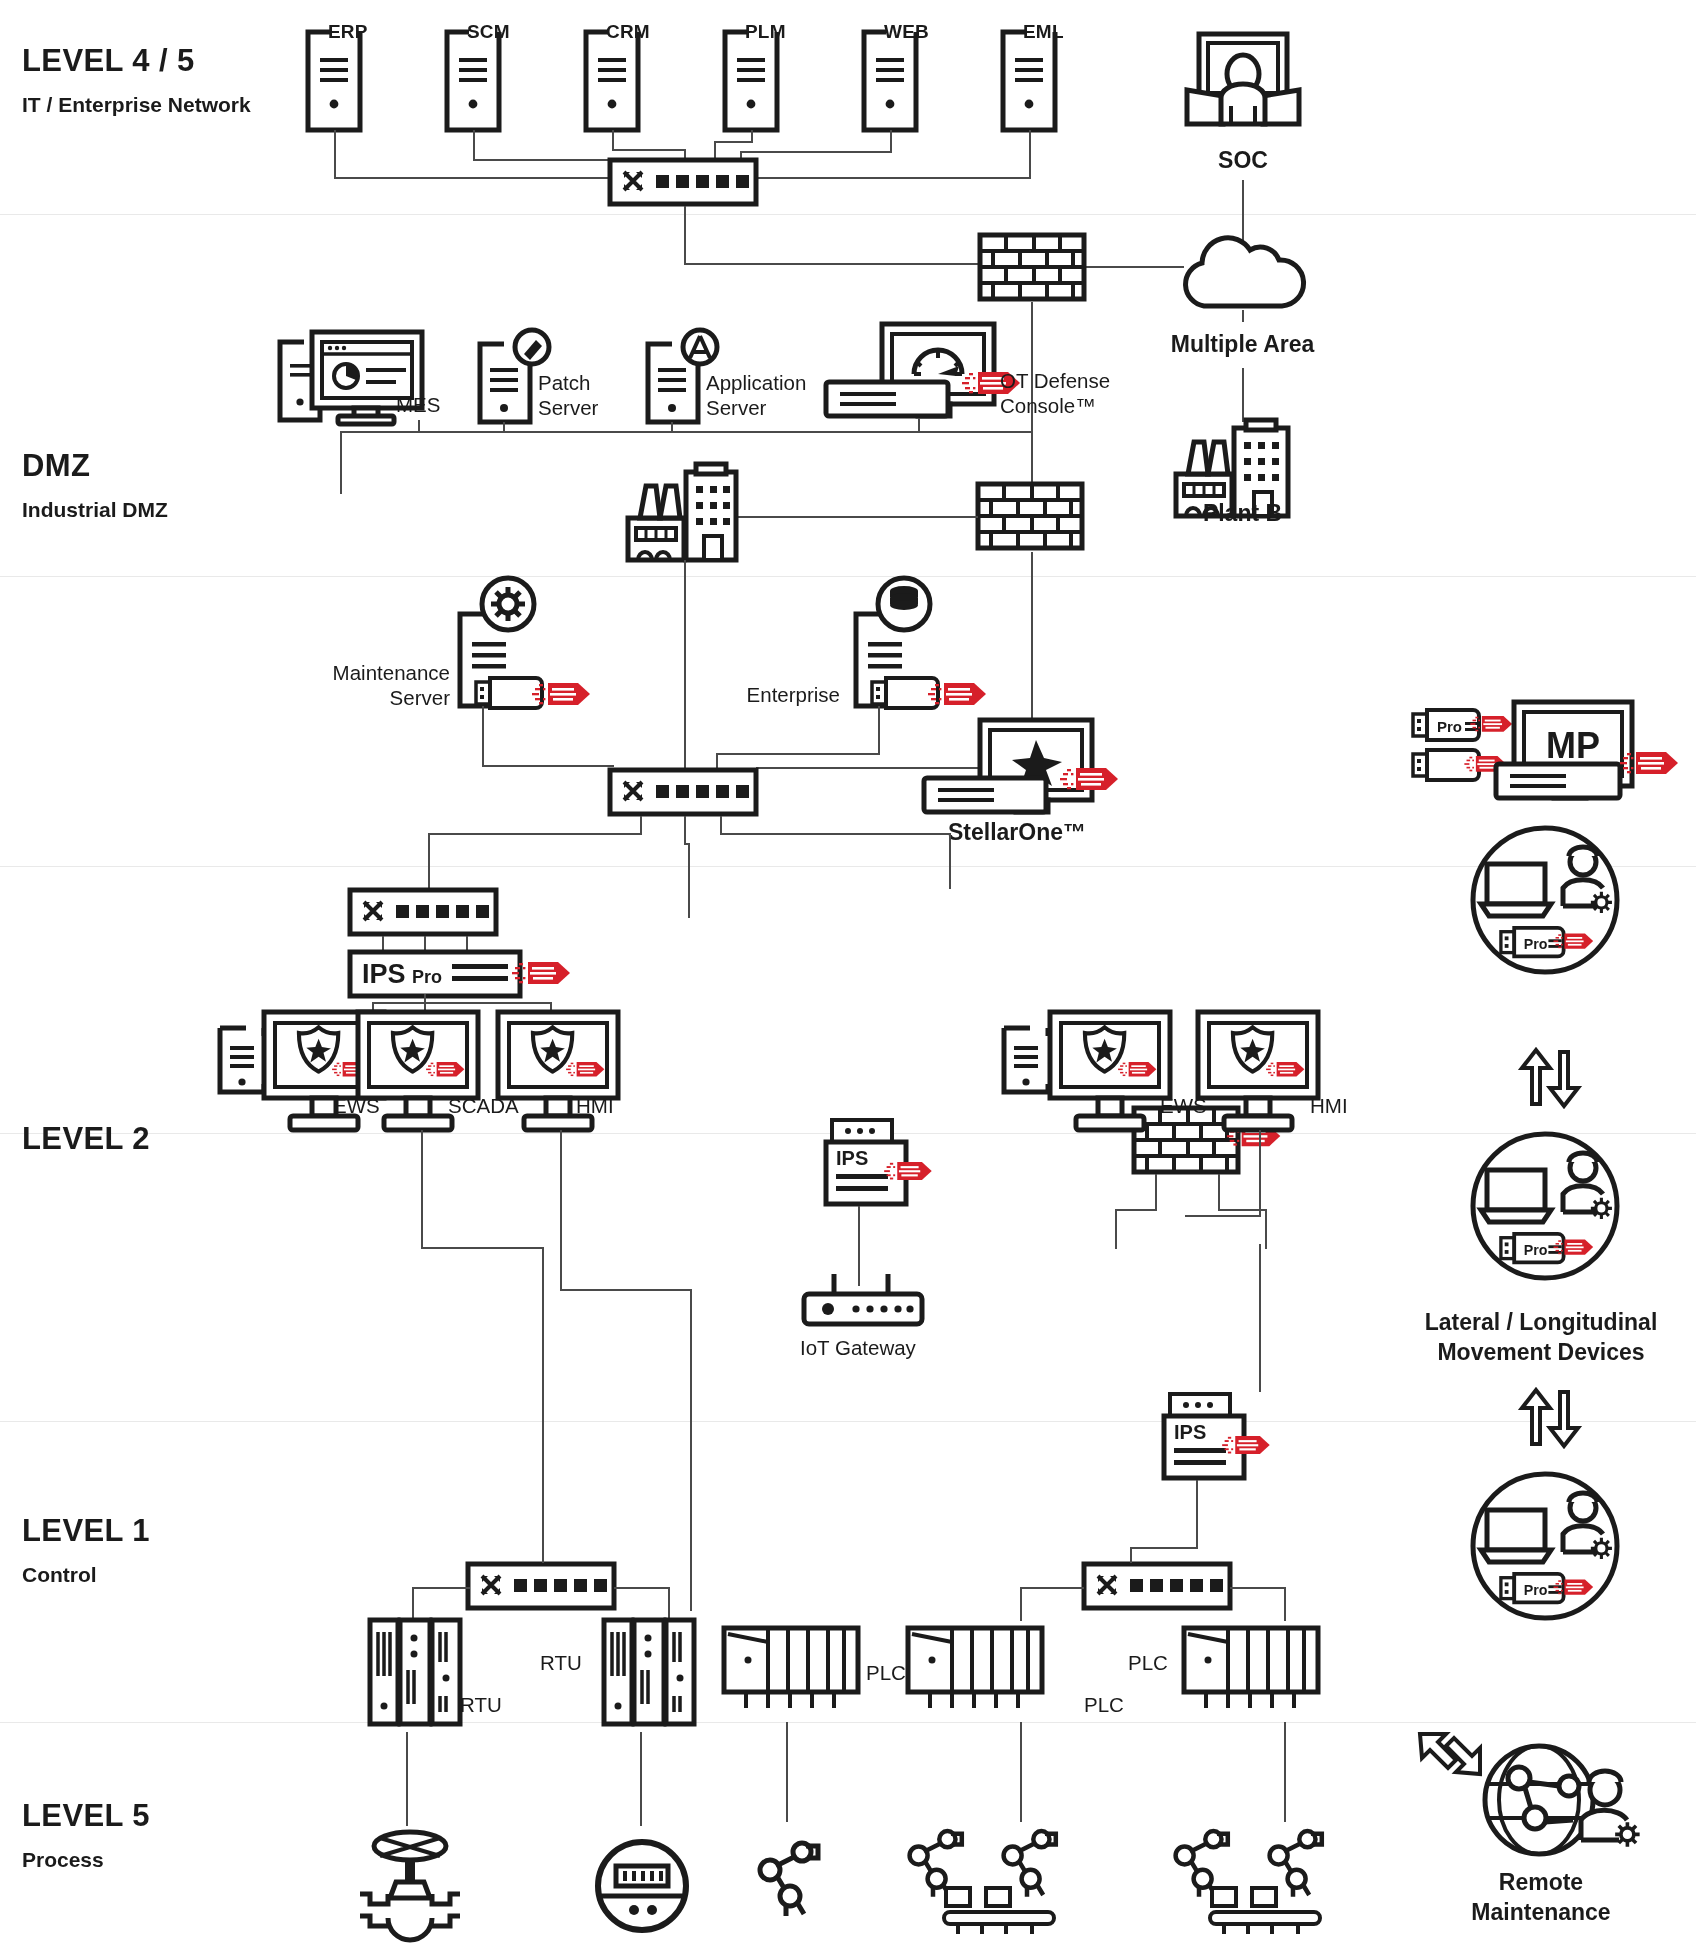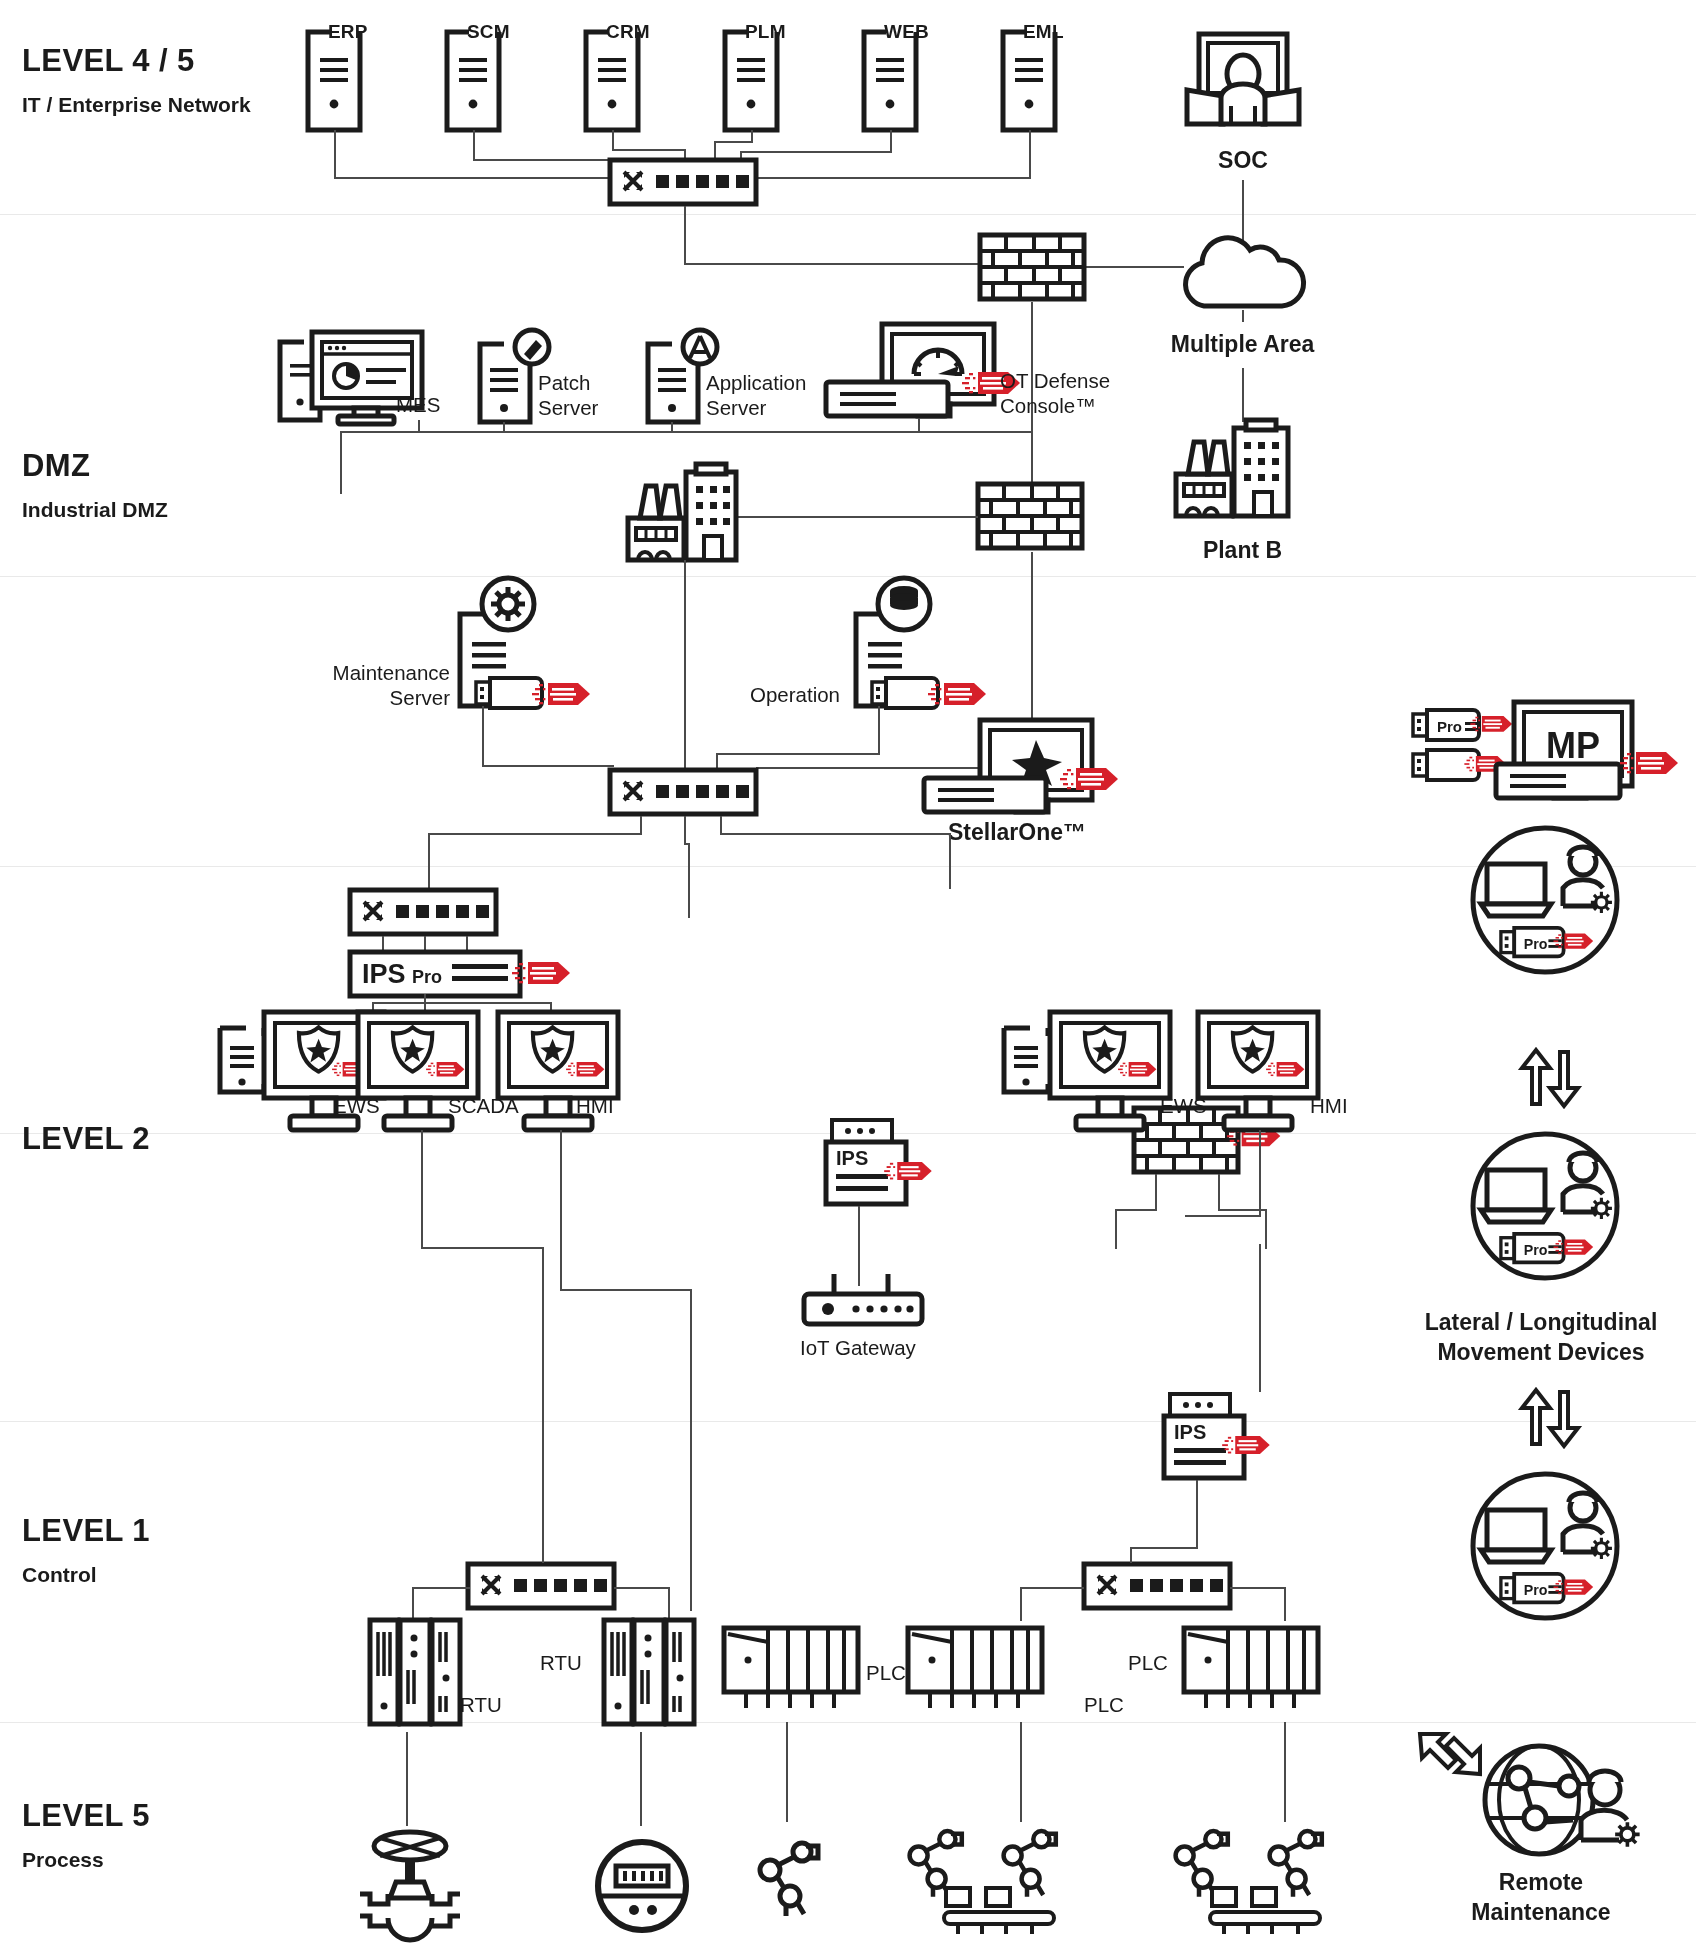--- a/index.html
+++ b/index.html
@@ -355,21 +355,21 @@
       <path d="M2 90 L2 48 L58 48 L58 90 Z" fill="#fff" stroke="#1b1b1b" stroke-width="5"></path>
       <path d="M14 48 L20 16 L30 16 L34 48 Z" fill="#fff" stroke="#1b1b1b" stroke-width="5"></path>
       <path d="M34 48 L40 16 L50 16 L54 48 Z" fill="#fff" stroke="#1b1b1b" stroke-width="5"></path>
       <rect x="10" y="58" width="40" height="12" fill="#fff" stroke="#1b1b1b" stroke-width="4"></rect>
       <g stroke="#1b1b1b" stroke-width="3">
           <path d="M20 58 V70 M30 58 V70 M40 58 V70"></path>
         </g>
       <path d="M12 90 a7 8 0 0 1 14 0 M30 90 a7 8 0 0 1 14 0" fill="none" stroke="#1b1b1b" stroke-width="4"></path>
     </svg>
   </div>
-  <div class="cap bold ctr" style="left:1165px; top:536px; width:155px">Plant B</div>
+  <div class="cap bold ctr" style="left:1165px; top:499px; width:155px">Plant B</div>
 
   <div class="node" style="left:276px; top:328px">
     <svg width="160" height="96">
       <path d="M4 22 L4 92 L44 92 L44 82" fill="none" stroke="#1b1b1b" stroke-width="5"></path>
       <path d="M4 22 L4 14 L28 14 M44 22 L44 14" fill="none" stroke="#1b1b1b" stroke-width="5"></path>
       <path d="M4 22 L44 22" fill="none" stroke="#1b1b1b" stroke-width="0"></path>
       <rect x="14" y="36" width="22" height="3.6" fill="#1b1b1b"></rect>
       <rect x="14" y="45" width="22" height="3.6" fill="#1b1b1b"></rect>
       <circle cx="24" cy="74" r="3.6" fill="#1b1b1b"></circle>
       <rect x="36" y="4" width="110" height="76" fill="#fff" stroke="#1b1b1b" stroke-width="5"></rect>
@@ -531,21 +531,21 @@
         <rect x="2" y="6" width="14" height="22" fill="#fff" stroke="#1b1b1b" stroke-width="3.5"></rect>
         <rect x="6" y="11" width="4" height="4" fill="#1b1b1b"></rect>
         <rect x="6" y="19" width="4" height="4" fill="#1b1b1b"></rect>
         <path d="M16 2 H62 a6 6 0 0 1 6 6 V26 a6 6 0 0 1 -6 6 H16 Z" fill="#fff" stroke="#1b1b1b" stroke-width="4"></path>
       </g>
       <g transform="translate(92,85)">
           <use href="#sym-redmark"></use>
         </g>
     </svg>
   </div>
-  <div class="cap rt" style="left:700px; top:682px; width:140px">Operation</div>
+  <div class="cap rt" style="left:700px; top:682px; width:140px">Enterprise</div>
   <div class="wire v" style="left:878px; top:706px; height:48px"></div>
   <div class="wire h" style="left:716px; top:753px; width:164px"></div>
   <div class="wire v" style="left:716px; top:753px; height:15px"></div>
 
   <div class="node" style="left:920px; top:718px">
     <svg width="190" height="100">
       <rect x="60" y="2" width="112" height="80" fill="#fff" stroke="#1b1b1b" stroke-width="5"></rect>
       <rect x="70" y="12" width="92" height="60" fill="#fff" stroke="#1b1b1b" stroke-width="4"></rect>
       <path d="M116 22 L124 40 L142 44 L126 52 L132 68 L116 58 L100 70 L106 52 L92 42 L110 40 Z" fill="#1b1b1b"></path>
       <rect x="96" y="82" width="32" height="12" fill="#fff" stroke="#1b1b1b" stroke-width="5"></rect>

